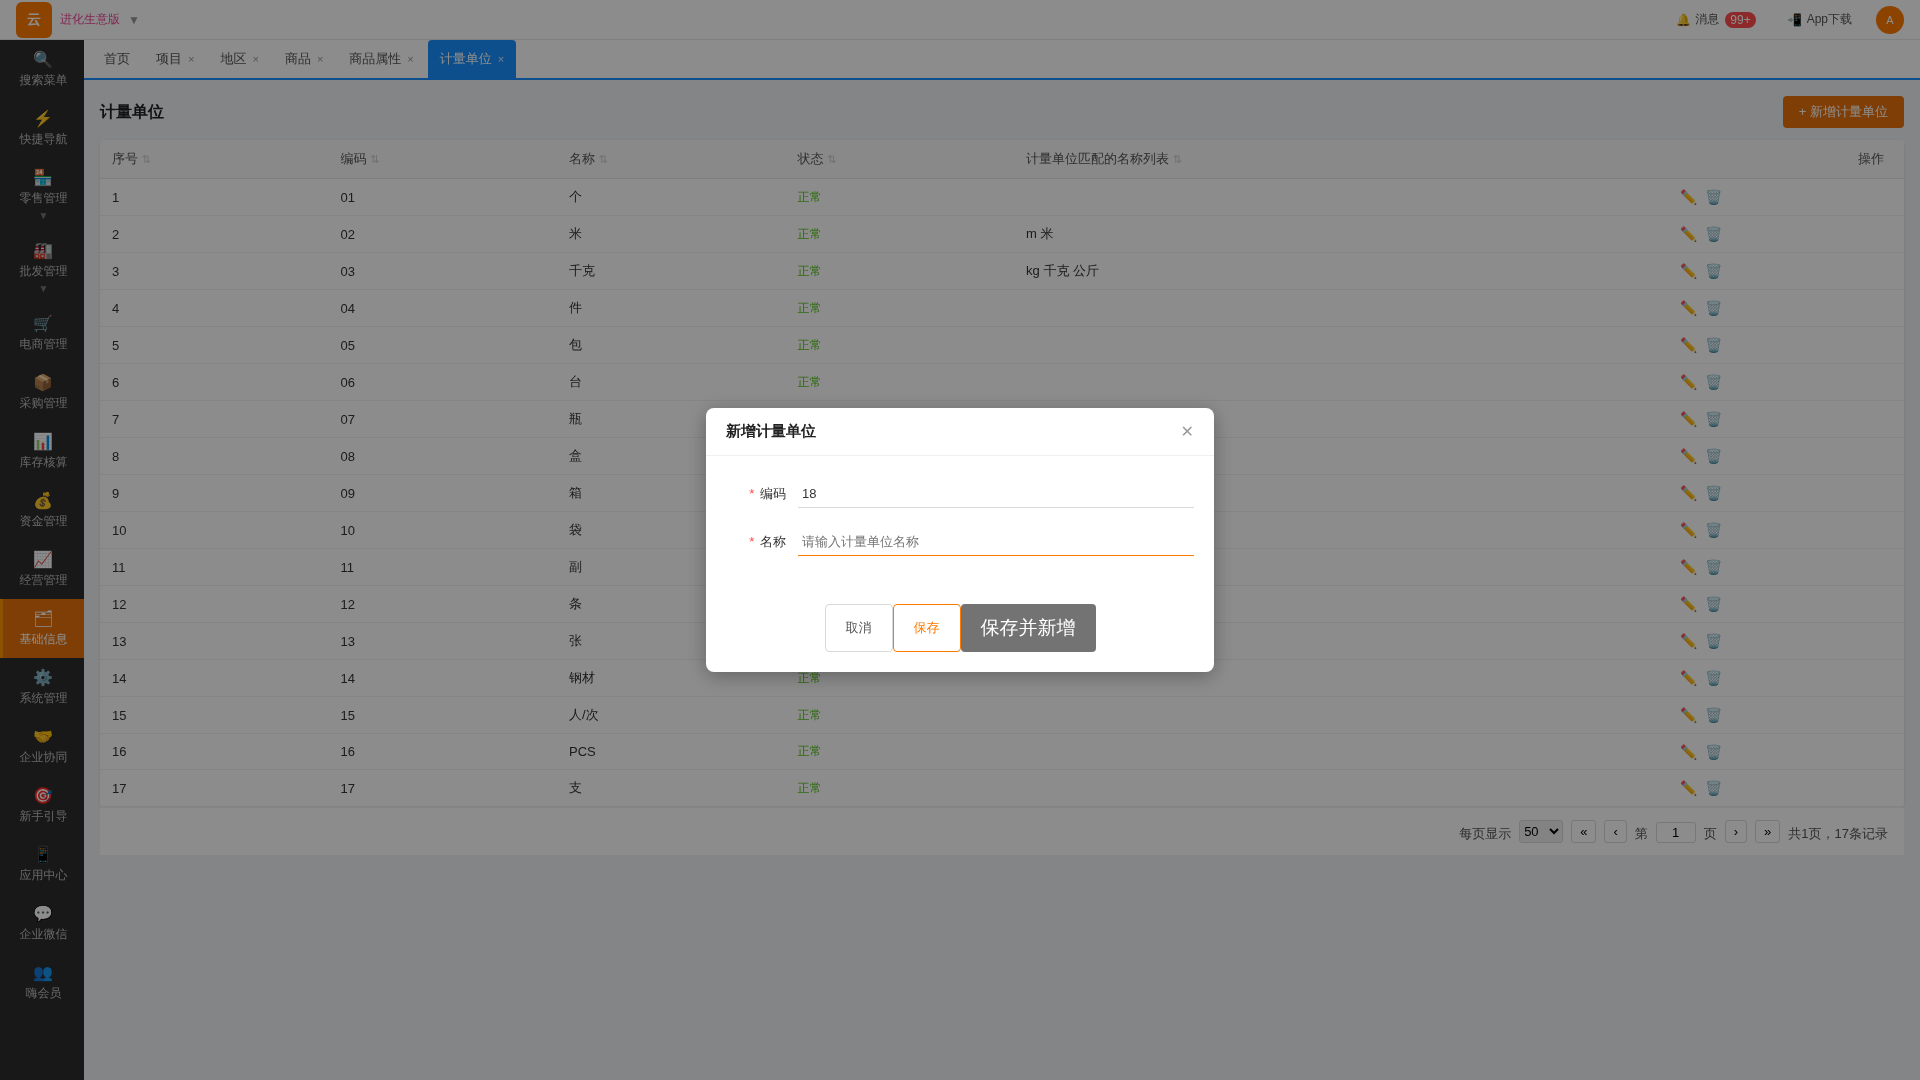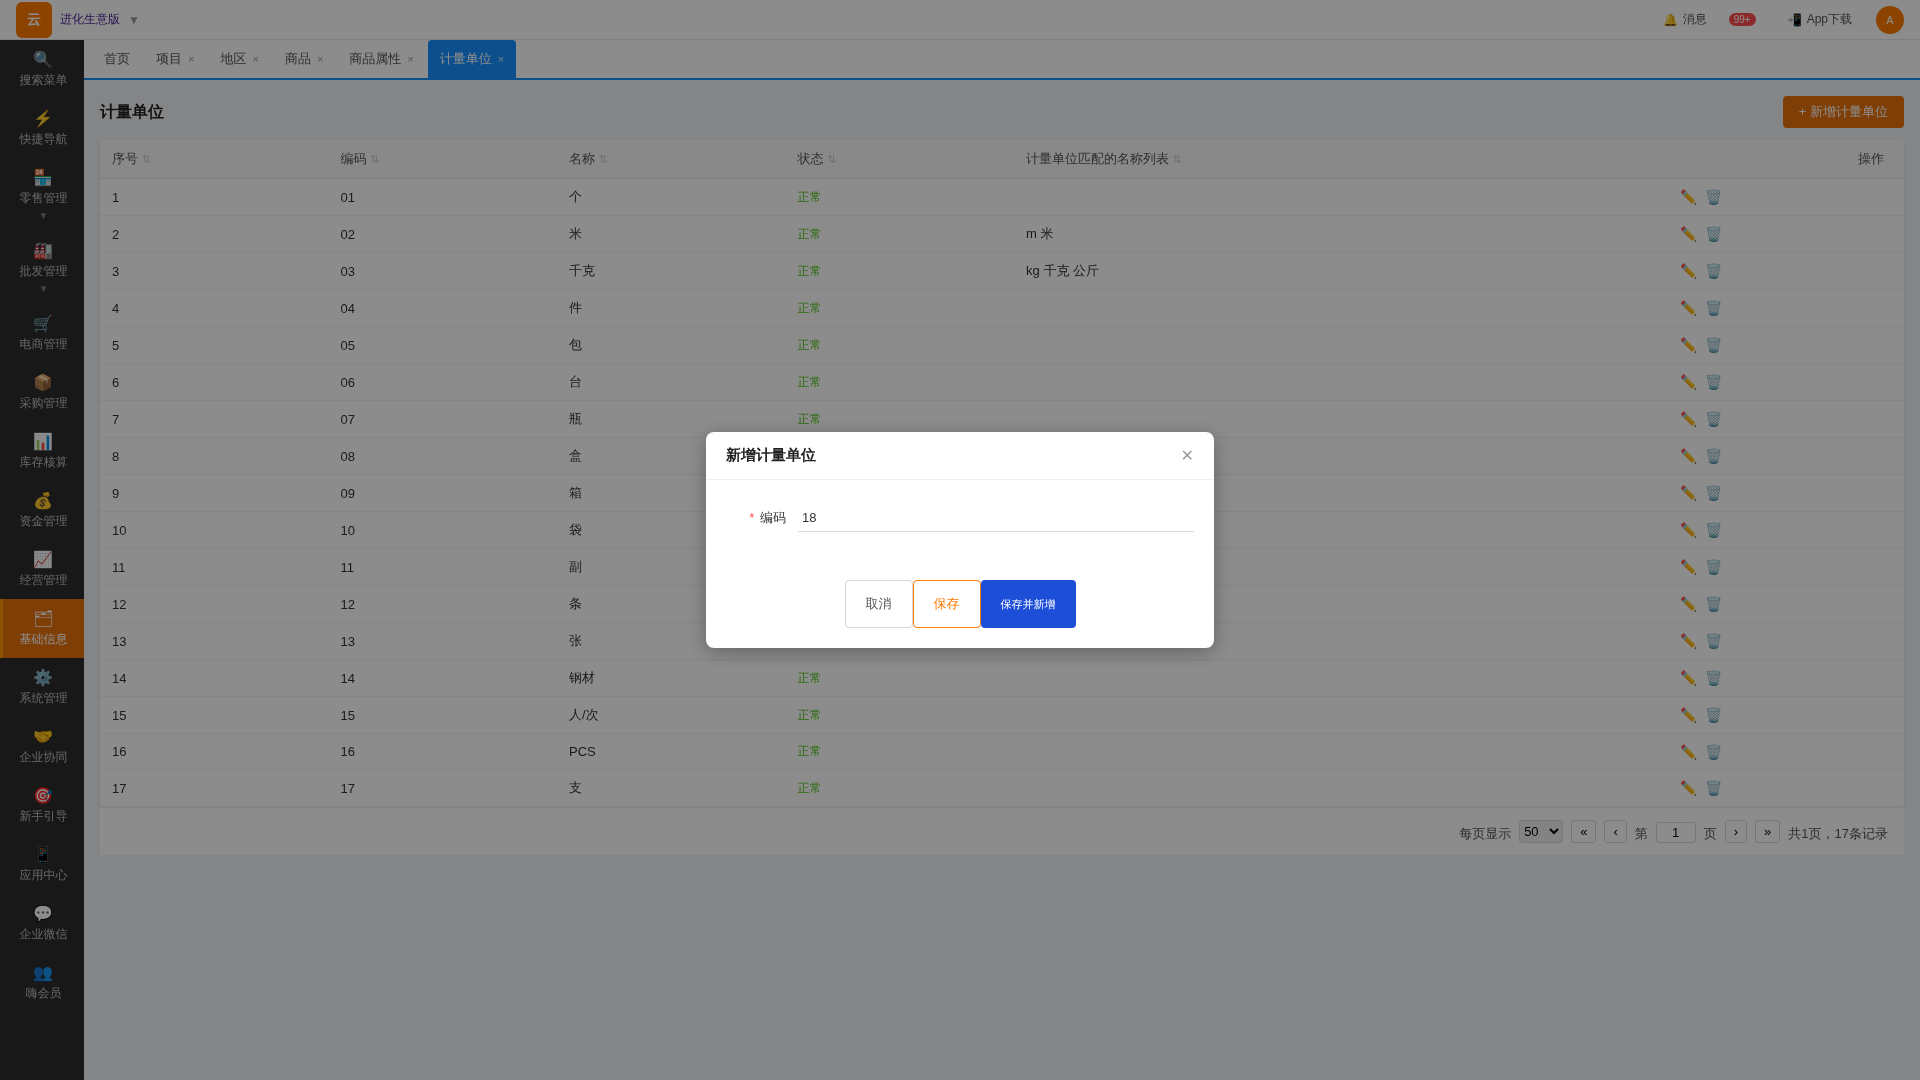--- a/index.html
+++ b/index.html
@@ -27,43 +27,43 @@
       height: 36px;
       background: #ff7a00;
       border-radius: 6px;
       display: flex;
       align-items: center;
       justify-content: center;
       color: white;
       font-weight: bold;
       font-size: 14px;
     }
-    .logo-text { font-size: 12px; color: #4c1d95; }
+    .logo-text { font-size: 12px; color: #ec4899; }
     .header-right {
       display: flex;
       align-items: center;
       gap: 16px;
     }
     .header-btn {
       display: flex;
       align-items: center;
       gap: 4px;
       font-size: 12px;
       color: #555;
       cursor: pointer;
       padding: 4px 8px;
       border-radius: 4px;
     }
     .badge {
       background: #ff4d4f;
       color: white;
       border-radius: 8px;
-      font-size: 10px;
+      font-size: 12px;
       padding: 1px 5px;
-      margin-left: 18px;
+      margin-left: 2px;
     }
     .avatar {
       width: 28px;
       height: 28px;
       background: #ff7a00;
       border-radius: 50%;
       display: flex;
       align-items: center;
       justify-content: center;
       color: white;
@@ -331,26 +331,26 @@
       border: 1px solid #ff7a00;
       background: #fff;
       color: #ff7a00;
       padding: 14px 20px;
       border-radius: 4px;
       cursor: pointer;
       font-size: 13px;
     }
     .btn-save-new {
       border: none;
-      background: #1d4ed8;
+      background: #737373;
       color: #fff;
       padding: 7px 20px;
       border-radius: 4px;
       cursor: pointer;
-      font-size: 11px;
+      font-size: 19px;
     }
   </style>
 </head>
 <body>
 
 <div class="top-header">
   <div class="logo-area">
     <div class="logo-icon">云</div>
     <div class="logo-text">
       <div>进化生意版</div>
@@ -742,20 +742,27 @@
       <span class="modal-close">✕</span>
     </div>
     <div class="modal-body">
       <div class="form-row">
         <div class="form-label">
           <span class="required">*</span>
           <span>编码</span>
         </div>
         <input class="form-input" type="text" value="18" style="">
       </div>
+      <div class="form-row">
+        <div class="form-label">
+          <span class="required">*</span>
+          <span>名称</span>
+        </div>
+        <input class="form-input name-input" type="text" placeholder="请输入计量单位名称" style="">
+      </div>
     </div>
     <div class="modal-footer">
       <button class="btn-cancel">取消</button>
       <button class="btn-save">保存</button>
       <button class="btn-save-new">保存并新增</button>
     </div>
   </div>
 </div>
 
 </body></html>

